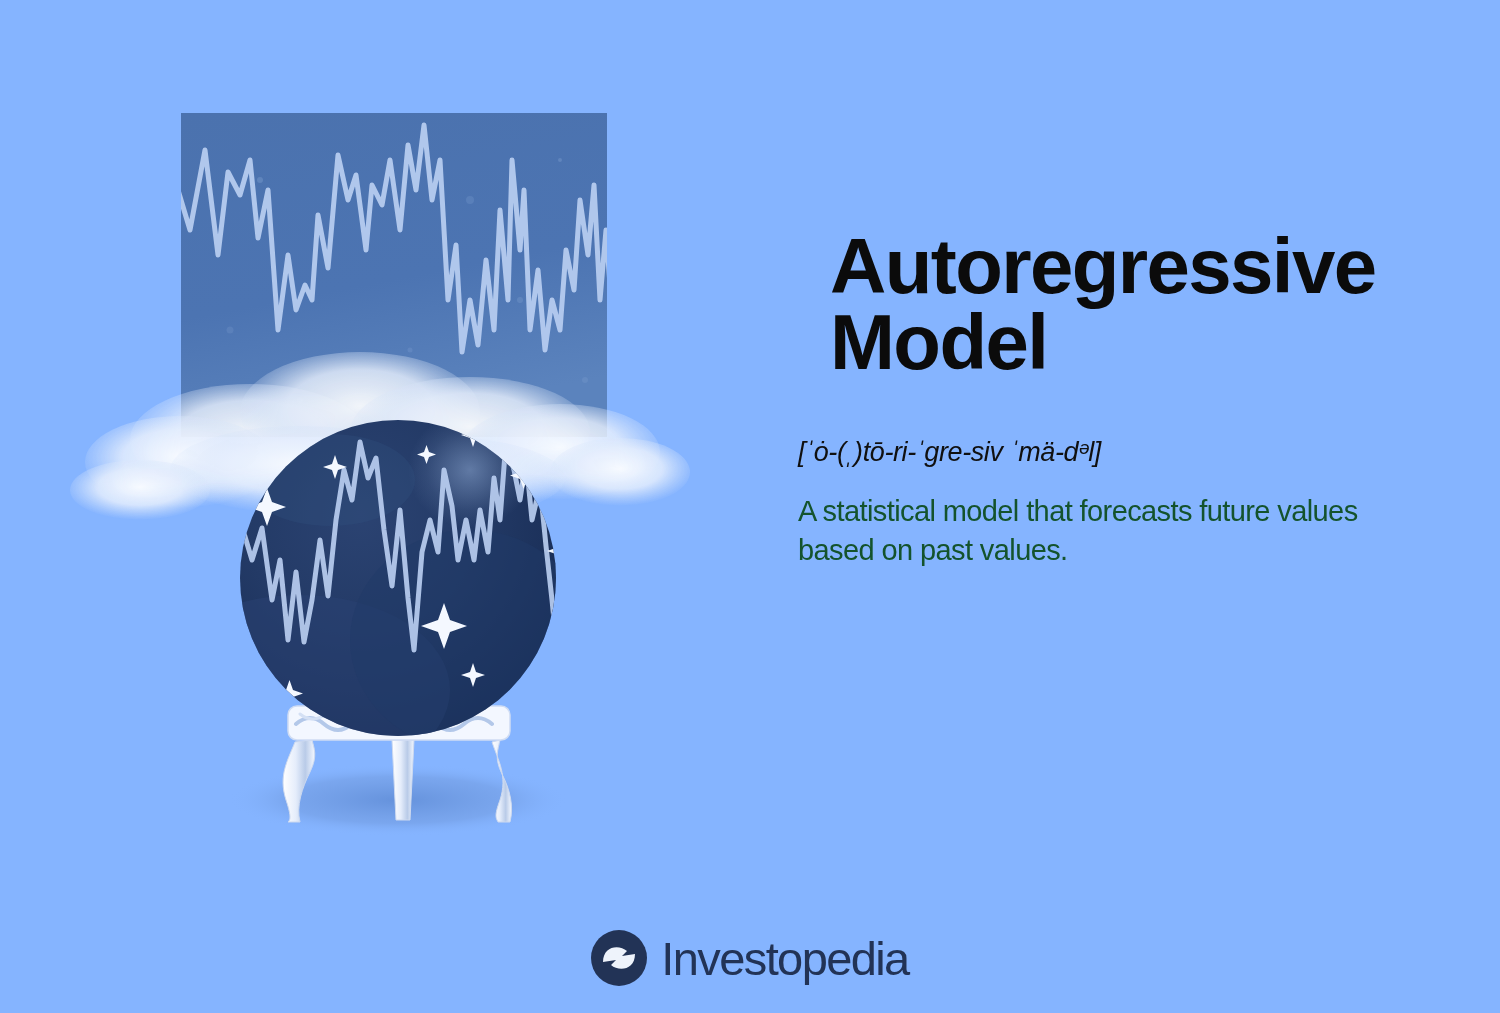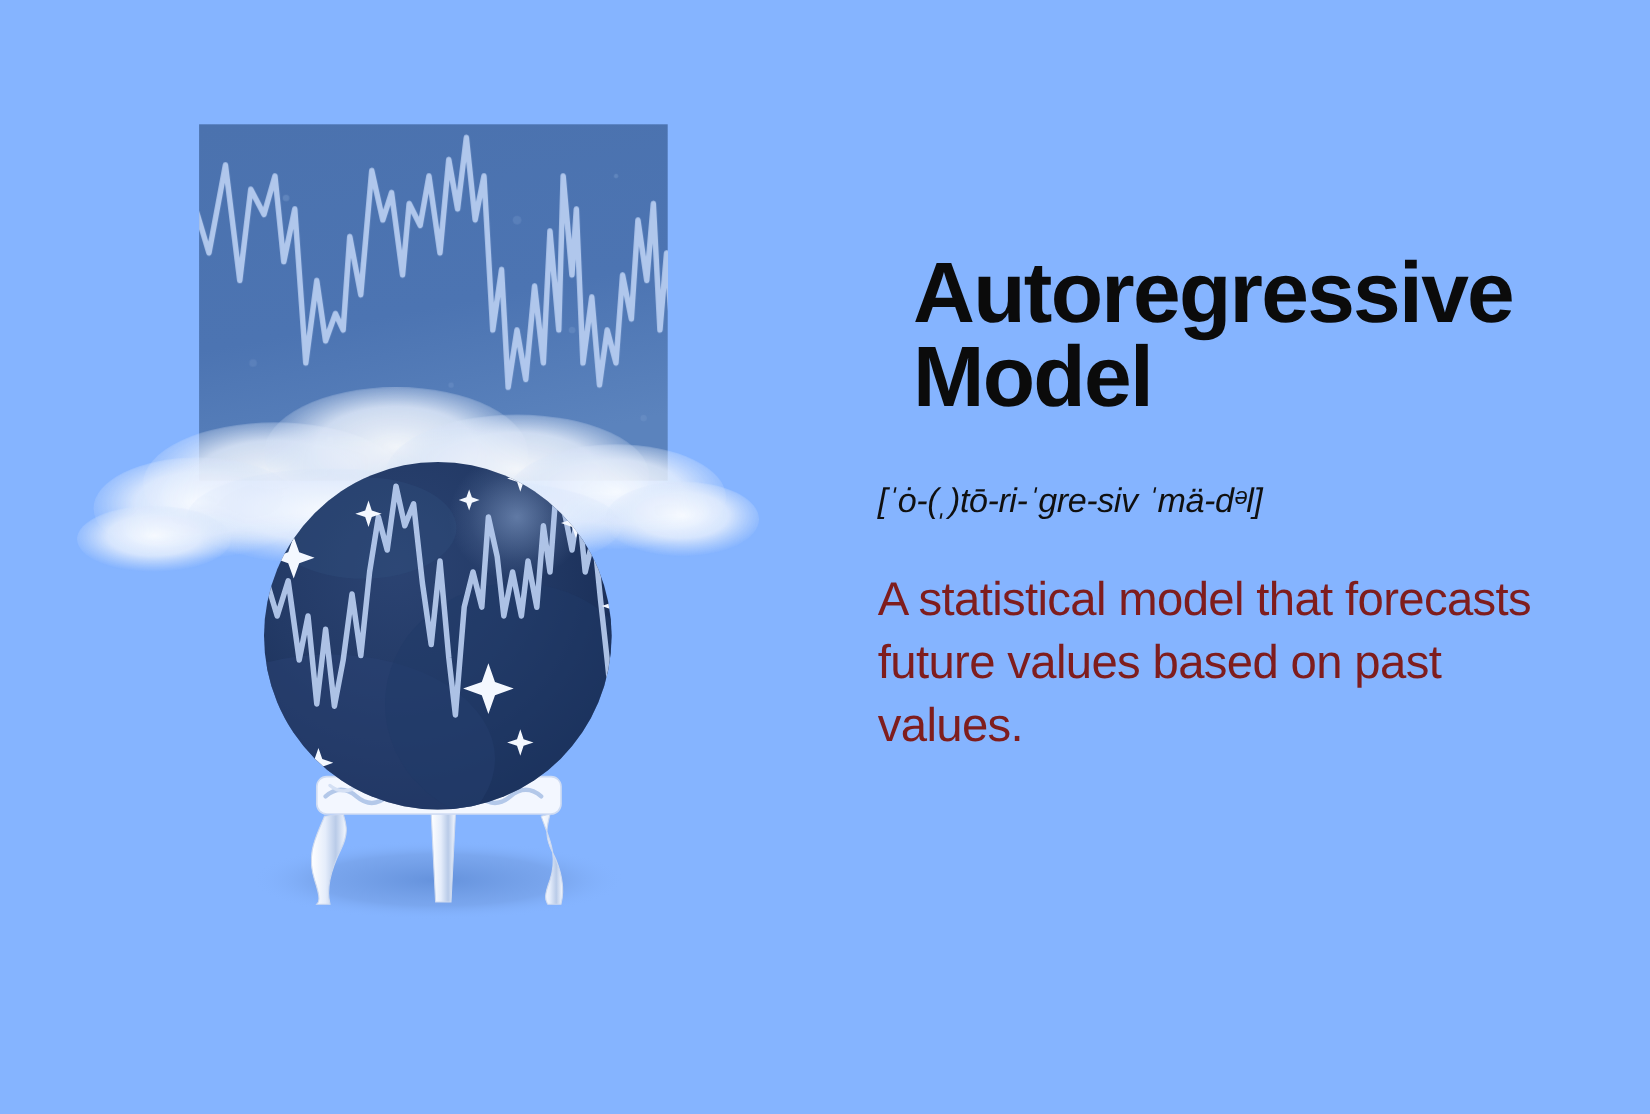--- a/index.html
+++ b/index.html
@@ -37,32 +37,32 @@
     letter-spacing: -1.6px;
     color: #0b0b0b;
     white-space: pre-line;
     margin-left: 32px;
   }
   #pronunciation {
     margin-top: 56px;
     font-family: "Liberation Sans", sans-serif;
     font-style: italic;
     font-weight: normal;
-    font-size: 31px;
+    font-size: 27px;
     letter-spacing: -0.4px;
     color: #101010;
   }
   #definition {
-    margin-top: 44px;
+    margin-top: 24px;
     font-family: "Liberation Sans", sans-serif;
     font-weight: normal;
-    font-size: 43px;
+    font-size: 29px;
     line-height: 1.34;
     letter-spacing: -0.6px;
-    color: #7f1d1d;
+    color: #14532d;
     max-width: 600px;
   }
 
   
   #logo {
     position: absolute;
     left: 0; right: 0;
     top: 930px;
     display: flex;
     align-items: center;
@@ -209,14 +209,21 @@
     </svg>
   </div>
 
   <div id="text-column">
     <h1 id="title">Autoregressive
 Model</h1>
     <div id="pronunciation">[ˈȯ-(ˌ)tō-ri-ˈgre-siv ˈmä-dᵊl]</div>
     <p id="definition">A statistical model that forecasts future values based on past values.</p>
   </div>
 
+  <div id="logo">
+    <svg id="logo-mark" viewBox="0 0 56 56">
+      <circle cx="28" cy="28" r="28" fill="#223356"></circle>
+      <path d="M12 32 C12 16 28 14 36 21 L31 26 L44 24 C44 40 28 42 20 35 L25 30 Z" fill="#eef3fb"></path>
+    </svg>
+    <span id="logo-word">Investopedia</span>
+  </div>
 
 </div>
 
 </body></html>

